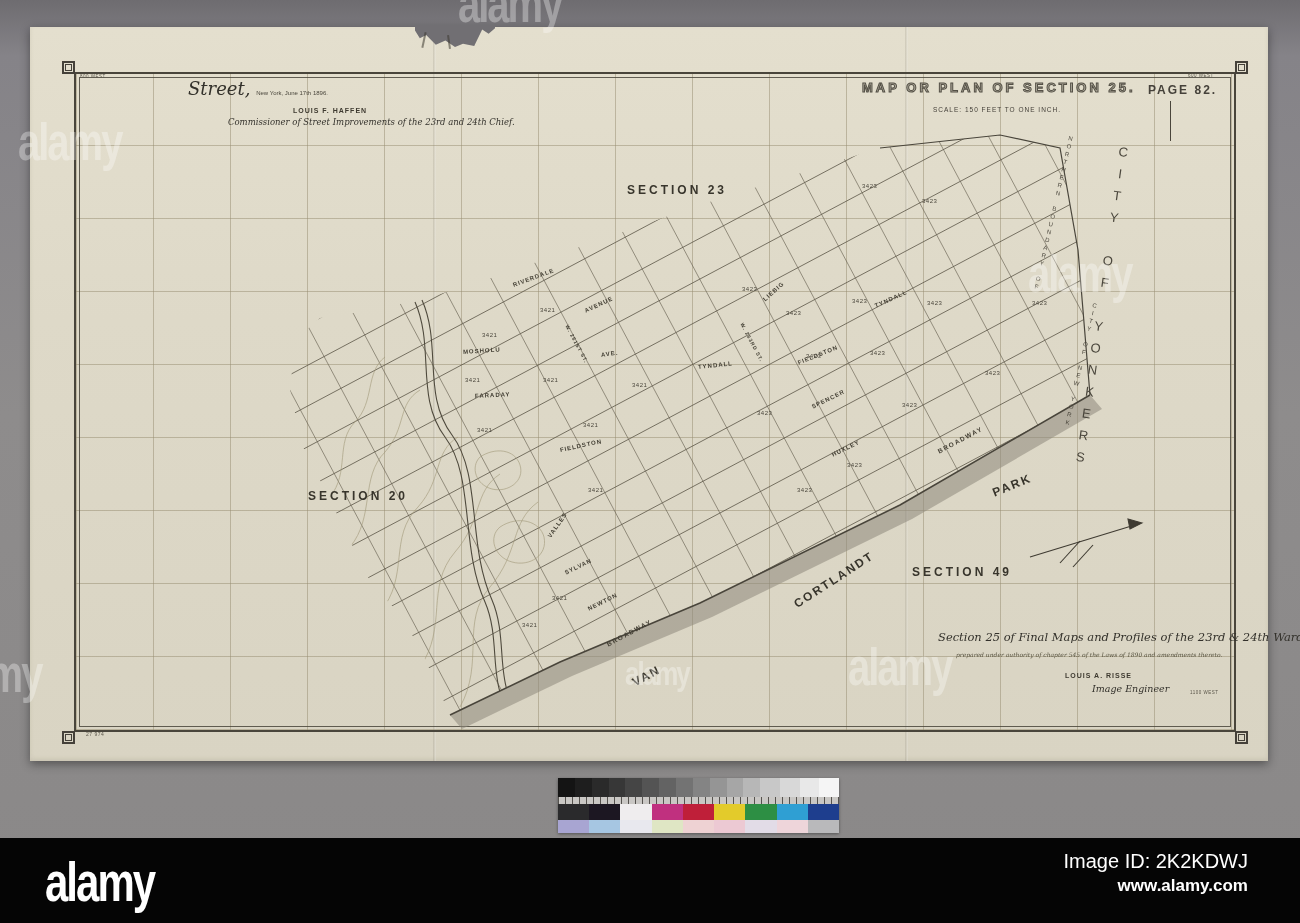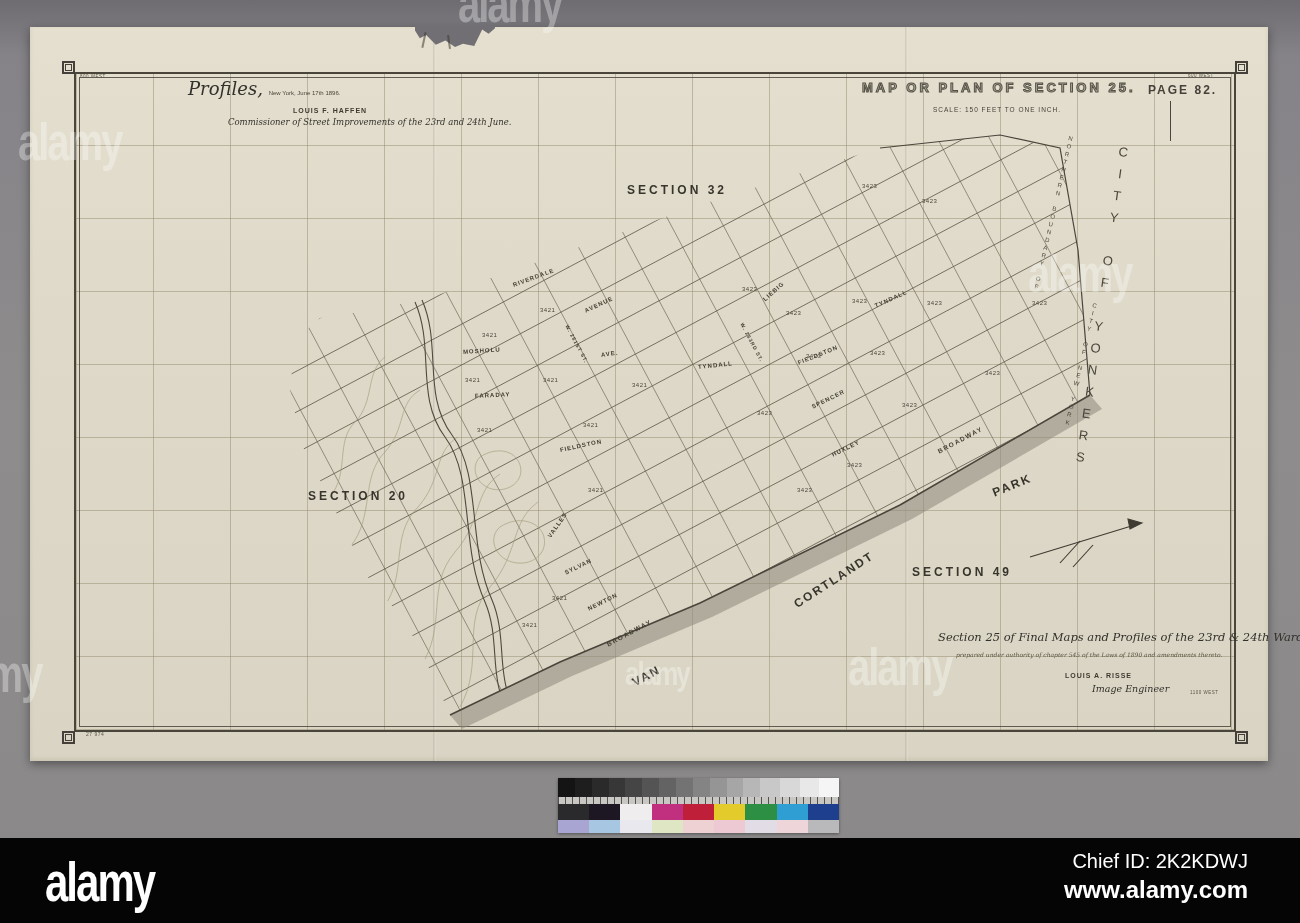--- a/index.html
+++ b/index.html
@@ -49,21 +49,21 @@
   #cb-gray{height:19px;background:linear-gradient(90deg,#141414 0 6%,#1e1e1e 6% 12%,#2a2a2a 12% 18%,#373737 18% 24%,#454545 24% 30%,#545454 30% 36%,#636363 36% 42%,#737373 42% 48%,#848484 48% 54%,#959595 54% 60%,#a6a6a6 60% 66%,#b7b7b7 66% 72%,#c8c8c8 72% 79%,#d8d8d8 79% 86%,#e8e8e8 86% 93%,#f5f5f5 93% 100%);}
   #cb-ruler{height:7px;background:#c9c7c4;
             background-image:repeating-linear-gradient(90deg,#55524e 0 1px,transparent 1px 7px);}
   .cb-row{display:flex;width:100%;}
   .cb-row.r1{height:16px;} .cb-row.r2{height:13px;}
   .cb-row div{flex:1;}
   #footer{position:absolute;left:0;top:838px;width:1300px;height:85px;background:#050505;}
   #logo{position:absolute;left:45px;top:14px;color:#fff;font-weight:bold;font-size:42px;
         letter-spacing:-2px;transform:scaleY(1.3);transform-origin:top left;}
   #imgid{position:absolute;right:52px;top:12px;color:#fff;font-size:20px;text-align:right;}
-  #site{position:absolute;right:52px;top:38px;color:#fff;font-size:24px;font-weight:bold;text-align:right;}
+  #site{position:absolute;right:52px;top:38px;color:#fff;font-size:17px;font-weight:bold;text-align:right;}
 </style>
 </head>
 <body>
 
 <div id="shot">
 
   <div id="paper">
     <div class="crease" style="left:403px;"></div>
     <div class="crease" style="left:875px;"></div>
 
@@ -151,36 +151,36 @@
       <g stroke="#3f3b32" stroke-width="1.1">
         <line x1="1000" y1="530" x2="1108" y2="497"></line>
         <polygon points="1112,496 1098,492 1100,502" fill="#3f3b32"></polygon>
         <line x1="1030" y1="536" x2="1050" y2="514"></line>
         <line x1="1043" y1="540" x2="1063" y2="518"></line>
       </g>
     </svg>
   </div>
 
   <div class="ml script" style="left:188px;top:78px;font-size:18px;">
-    <span>Profiles,</span>
+    <span>Street,</span>
     <span style="font-size:6px;font-style:normal;font-family:'Liberation Sans',sans-serif;color:#4a463c;">New York, June 17th 1896.</span>
   </div>
   <div class="ml" style="left:293px;top:107px;font-size:7px;font-weight:bold;letter-spacing:1px;">LOUIS F. HAFFEN</div>
-  <div class="ml script" style="left:228px;top:117px;font-size:8.5px;">Commissioner of Street Improvements of the 23rd and 24th June.</div>
+  <div class="ml script" style="left:228px;top:117px;font-size:8.5px;">Commissioner of Street Improvements of the 23rd and 24th Chief.</div>
 
   <div class="ml title" style="left:862px;top:80px;">MAP OR PLAN OF SECTION 25.</div>
   <div class="ml pagel" style="left:1148px;top:83px;">PAGE 82.</div>
   <div class="ml scale" style="left:933px;top:106px;">SCALE: 150 FEET TO ONE INCH.</div>
 
   <div class="ml tiny" style="left:80px;top:74px;">800 WEST</div>
   <div class="ml tiny" style="left:1188px;top:73px;">600 WEST</div>
   <div class="ml tiny" style="left:1190px;top:690px;">1100 WEST</div>
   <div class="ml tiny" style="left:86px;top:731px;font-size:5px;">27 974</div>
 
-  <div class="ml sec" style="left:627px;top:183px;">SECTION 32</div>
+  <div class="ml sec" style="left:627px;top:183px;">SECTION 23</div>
   <div class="ml sec" style="left:308px;top:489px;">SECTION 20</div>
   <div class="ml sec" style="left:912px;top:565px;">SECTION 49</div>
 
   <div class="ml big" style="left:633px;top:676px;transform:rotate(-28deg);">VAN</div>
   <div class="ml big" style="left:795px;top:598px;transform:rotate(-33deg);">CORTLANDT</div>
   <div class="ml big" style="left:993px;top:486px;transform:rotate(-22deg);">PARK</div>
 
   <div class="ml vert" style="left:1096px;top:142px;height:300px;font-size:13px;letter-spacing:7px;color:#4a463c;transform:rotate(8deg);">CITY OF YONKERS</div>
   <div class="ml vert" style="left:1042px;top:132px;height:235px;font-size:6px;letter-spacing:2px;color:#4a463c;transform:rotate(13deg);">NORTHERN BOUNDARY OF</div>
   <div class="ml vert" style="left:1076px;top:300px;height:145px;font-size:6px;letter-spacing:2px;color:#4a463c;transform:rotate(13deg);">CITY OF NEW YORK</div>
@@ -269,17 +269,17 @@
       <div style="background: rgb(238, 210, 211);"></div>
       <div style="background: rgb(236, 201, 211);"></div>
       <div style="background: rgb(226, 220, 231);"></div>
       <div style="background: rgb(238, 213, 218);"></div>
       <div style="background: rgb(185, 185, 187);"></div>
     </div>
   </div>
 
   <div id="footer">
     <div id="logo">alamy</div>
-    <div id="imgid">Chief ID: 2K2KDWJ</div>
+    <div id="imgid">Image ID: 2K2KDWJ</div>
     <div id="site">www.alamy.com</div>
   </div>
 
 </div>
 
 </body></html>

